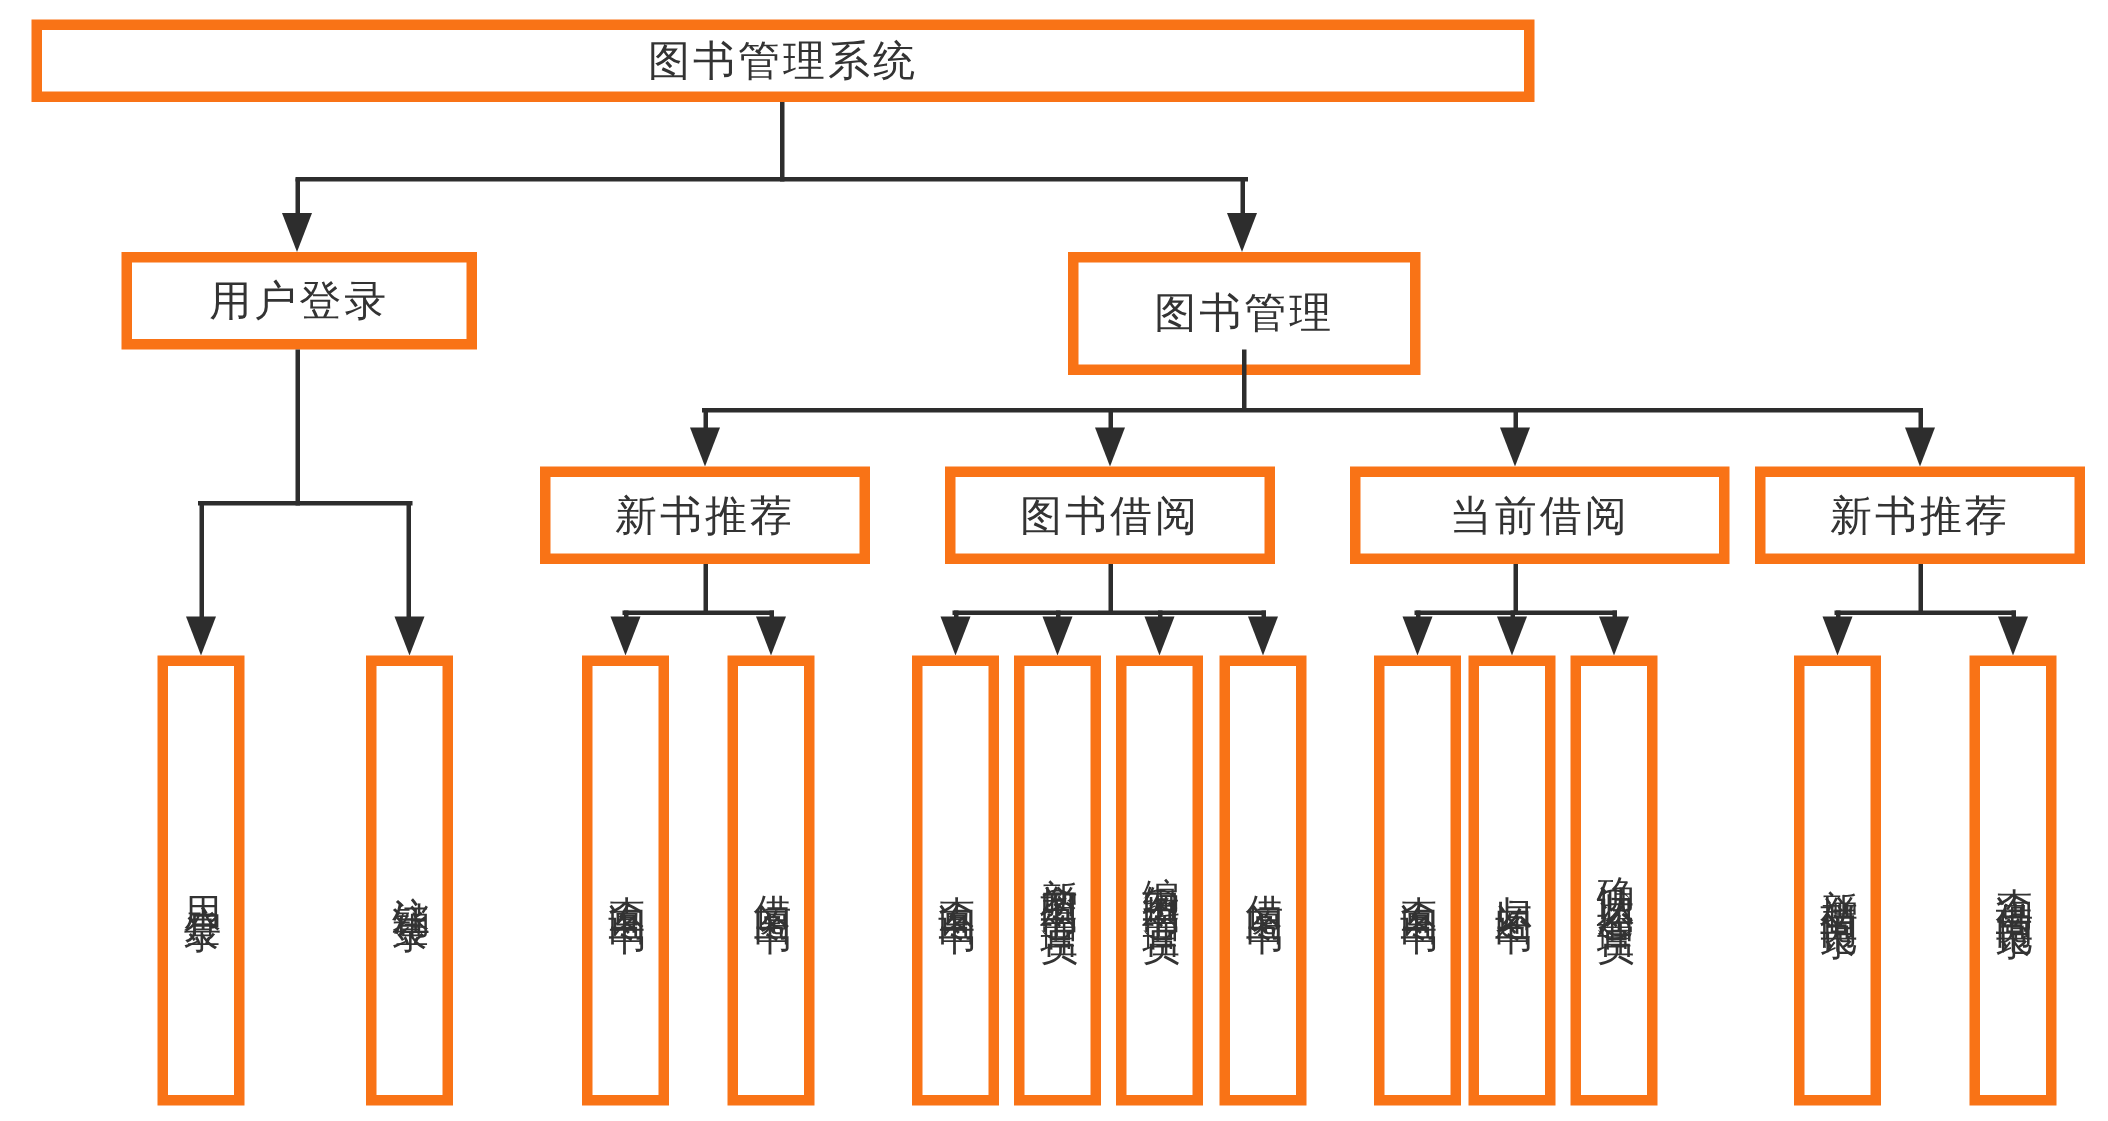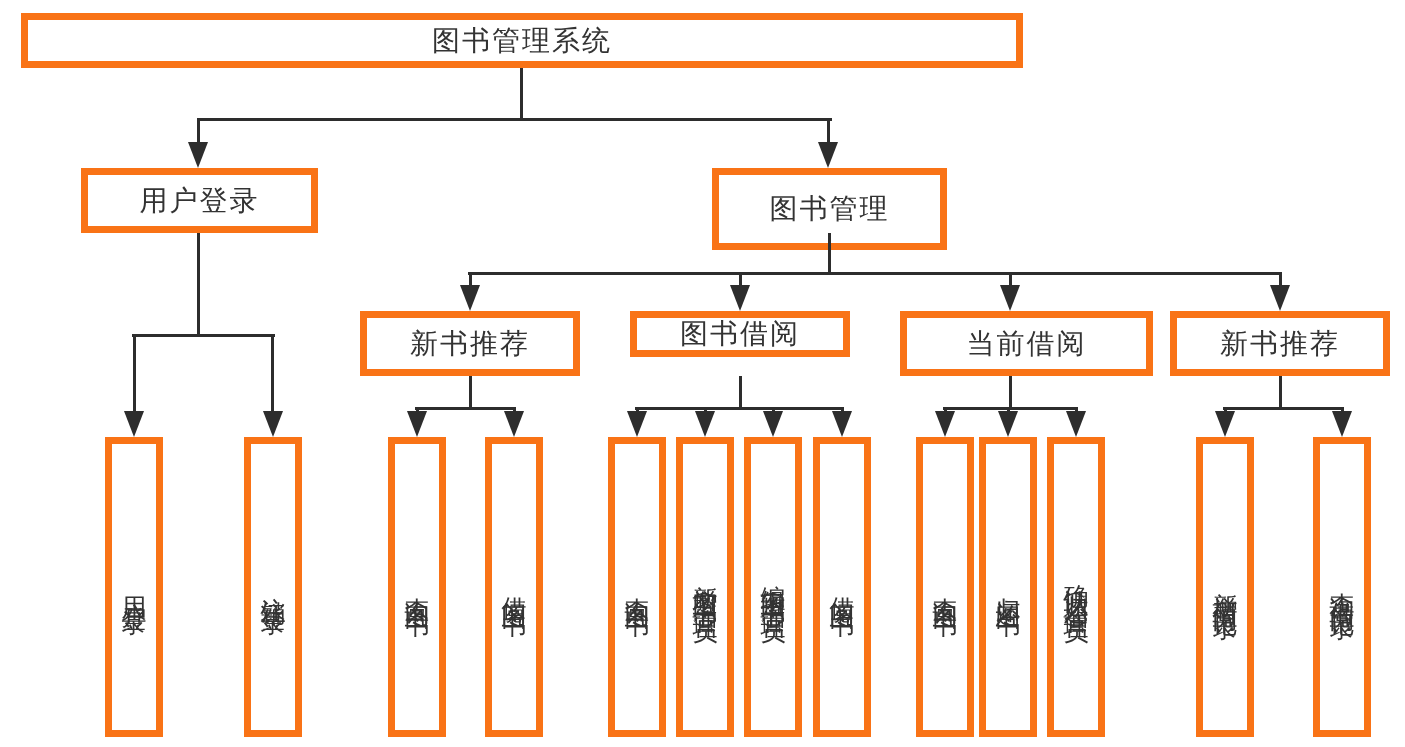--- a/index.html
+++ b/index.html
@@ -50,21 +50,21 @@
   <div class="ln" style="left:469px;top:273px;width:3px;height:14px;"></div>
   <div class="ah" style="left:460px;top:285px;"></div>
   <div class="ln" style="left:739px;top:273px;width:3px;height:14px;"></div>
   <div class="ah" style="left:730px;top:285px;"></div>
   <div class="ln" style="left:1009px;top:273px;width:3px;height:14px;"></div>
   <div class="ah" style="left:1000px;top:285px;"></div>
   <div class="ln" style="left:1279px;top:273px;width:3px;height:14px;"></div>
   <div class="ah" style="left:1270px;top:285px;"></div>
 
   <div class="box hbox" style="left:360px;top:311px;width:220px;height:65px;">新书推荐</div>
-  <div class="box hbox" style="left:630px;top:311px;width:220px;height:46px;">图书借阅</div>
+  <div class="box hbox" style="left:630px;top:311px;width:220px;height:65px;">图书借阅</div>
   <div class="box hbox" style="left:900px;top:311px;width:253px;height:65px;">当前借阅</div>
   <div class="box hbox" style="left:1170px;top:311px;width:220px;height:65px;">新书推荐</div>
 
   <div class="ln" style="left:469px;top:376px;width:3px;height:34px;"></div>
   <div class="ln" style="left:415px;top:407px;width:101px;height:3px;"></div>
   <div class="ln" style="left:416px;top:407px;width:3px;height:8px;"></div>
   <div class="ah" style="left:407px;top:411px;"></div>
   <div class="ln" style="left:513px;top:407px;width:3px;height:8px;"></div>
   <div class="ah" style="left:504px;top:411px;"></div>
 

